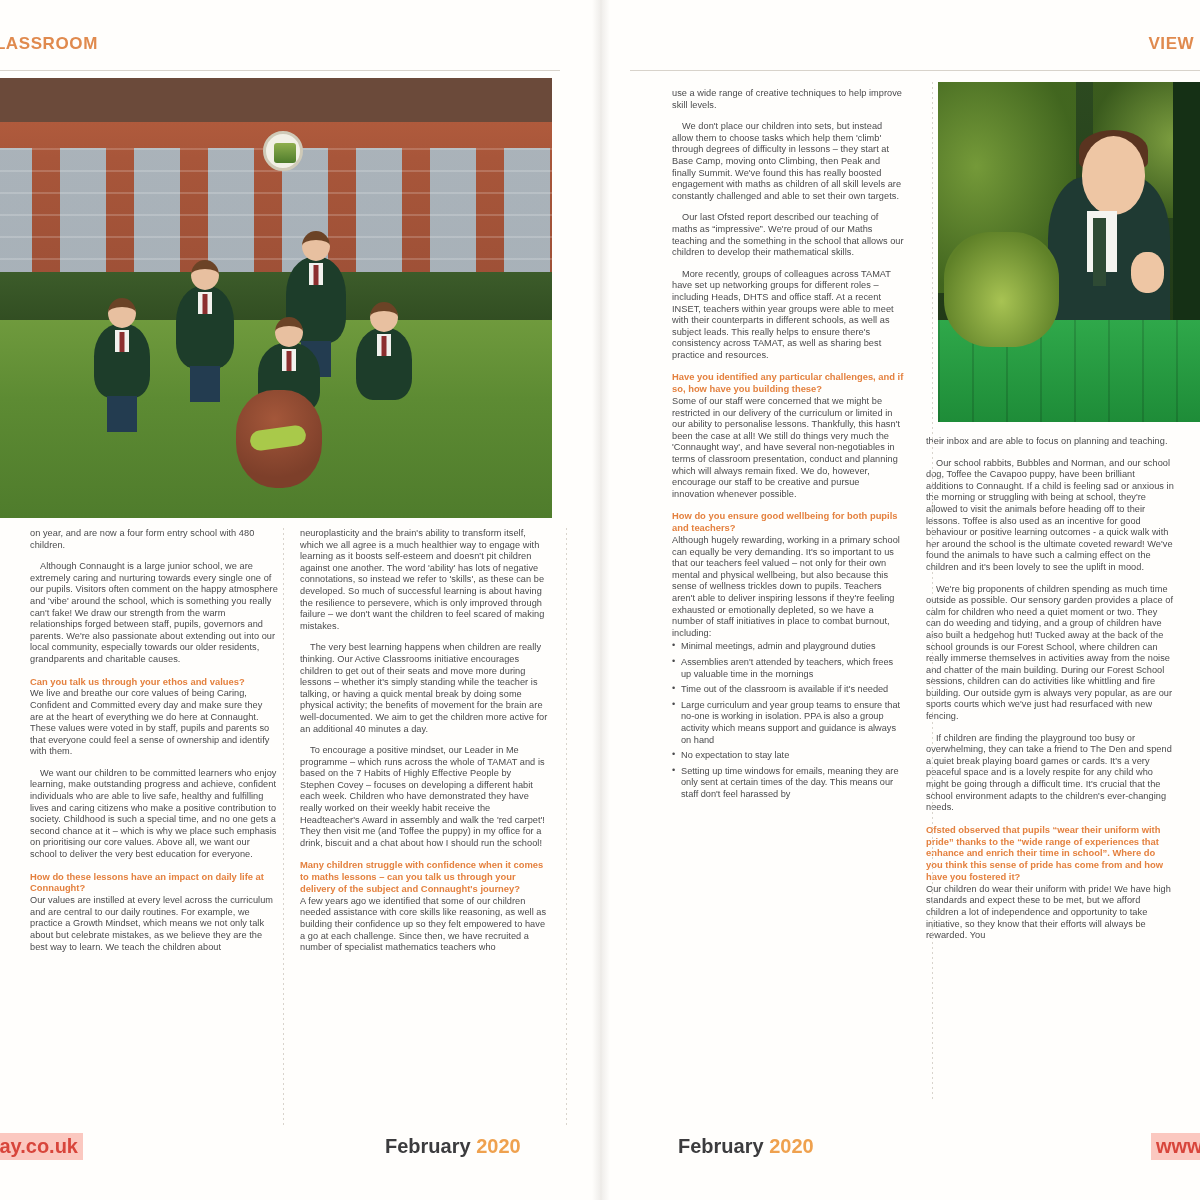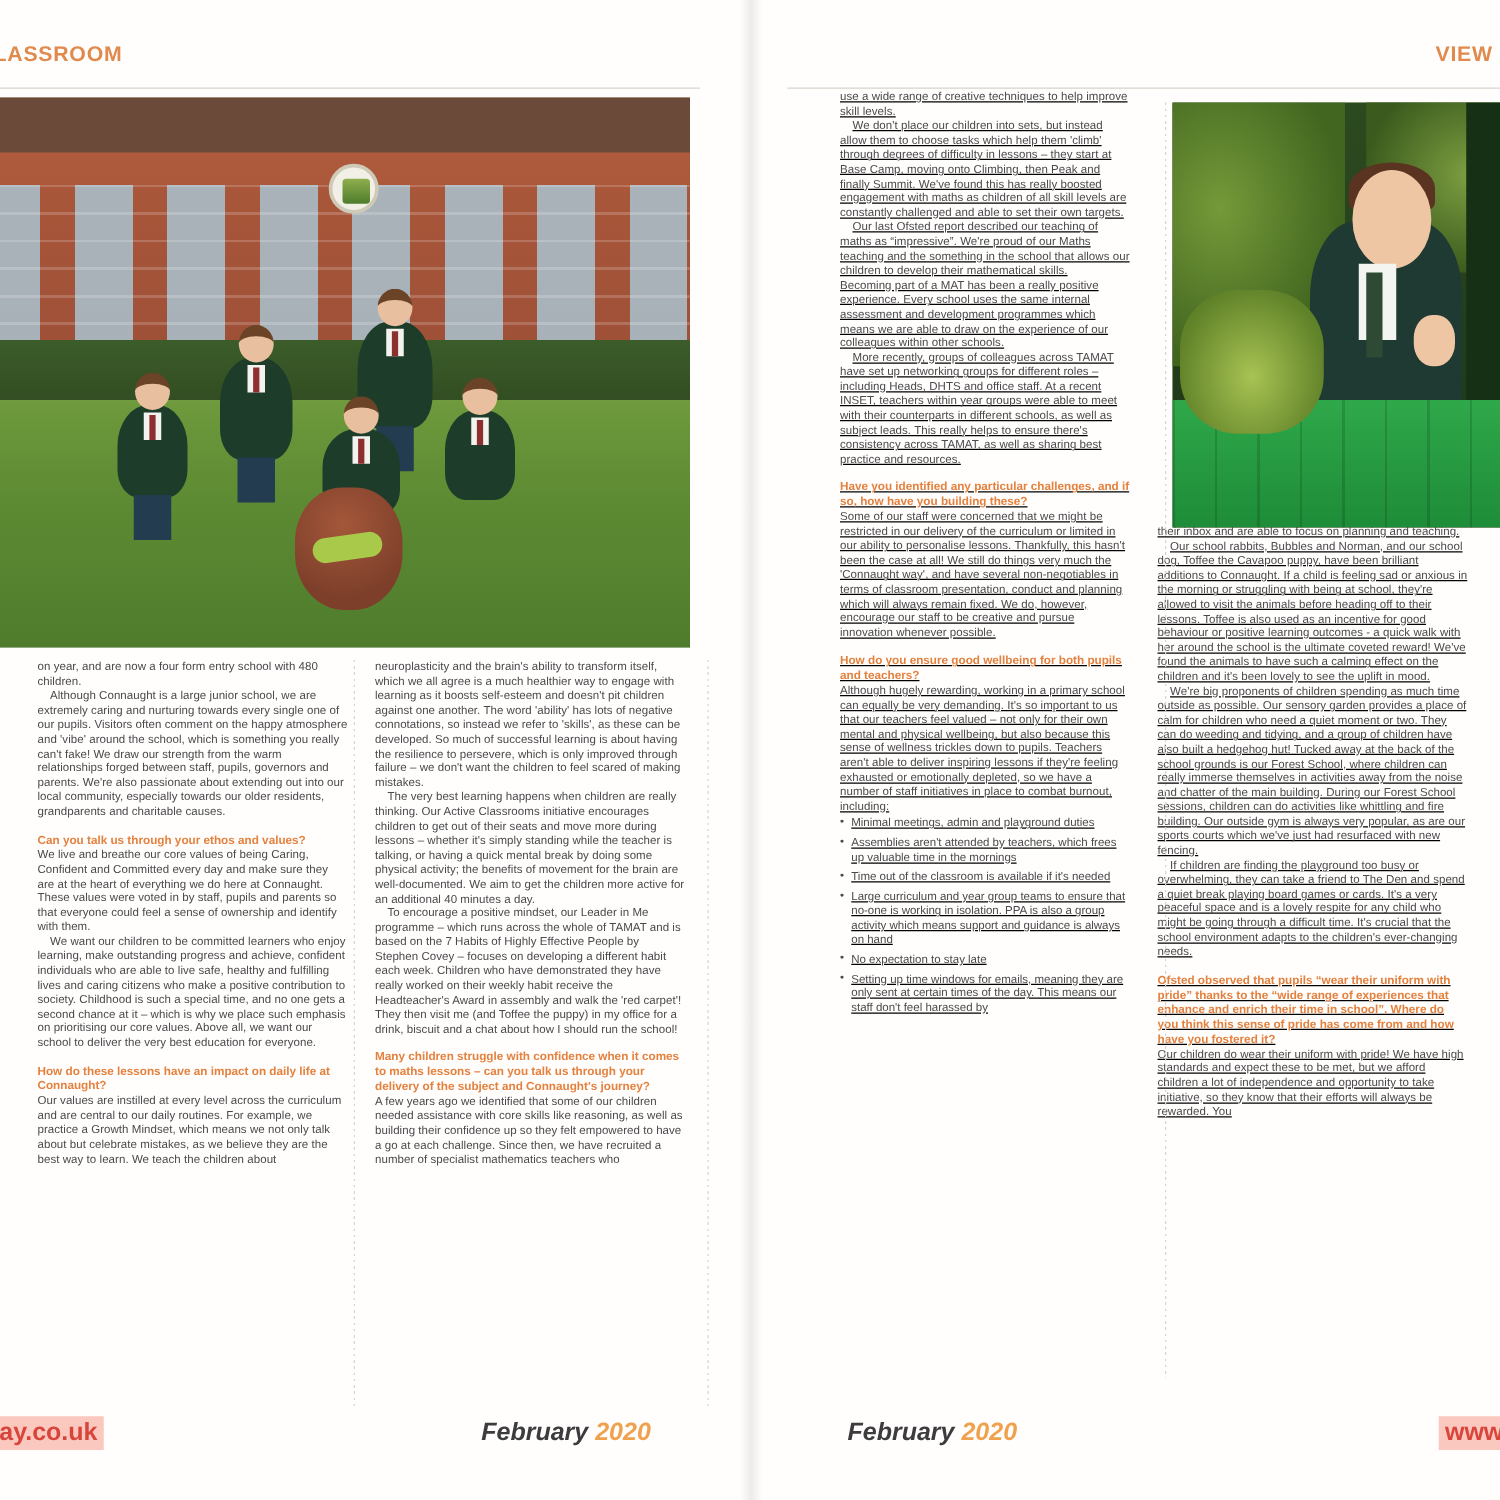--- a/index.html
+++ b/index.html
@@ -183,36 +183,36 @@
   .pr-hand  { position:absolute; left:70%; top:50%; width:12%; height:12%;
               background:#eec6a4; border-radius:45%; }
 
   
   .cols {
     position: absolute;
     display: flex;
     gap: 22px;
   }
   .cols-left  { left: 30px; top: 528px; width: 548px; }
-  .cols-right { left: 672px; top: 72px; width: 516px; text-decoration: underline; }
+  .cols-right { left: 672px; top: 88px; width: 516px; }
   .col { width: 248px; }
 
   .col-r1 { width: 232px; }
   .col-r2 { width: 248px; }
 
   p.body {
     font-size: 9.2px;
     line-height: 11.6px;
     color: #4a4a4c;
     text-align: left;
     letter-spacing: 0.05px;
     margin-bottom: 0;
   }
   p.body.indent { text-indent: 10px; }
-  p.body + p.body { margin-top: 0; }
+  p.body + p.body { margin-top: 10px; }
 
   h3.qn {
     font-size: 9.4px;
     line-height: 11.8px;
     font-weight: 700;
     color: #e4813f;
     margin: 10px 0 1px 0;
   }
 
   ul.bullets { list-style: none; margin: 2px 0 0 0; padding: 0; }
@@ -240,21 +240,21 @@
 
   
   .footer { position: absolute; bottom: 42px; font-size: 20px; font-weight: 700; }
   .foot-url {
     background: #fbc8c0;
     color: #d8453b;
     padding: 2px 5px 3px 5px;
     white-space: nowrap;
   }
   .foot-url .tld { color: #d8453b; }
-  .foot-date { color: #3c3c3e; white-space: nowrap; font-style: italic; }
+  .foot-date { color: #3c3c3e; white-space: nowrap; }
   .foot-date .yr { color: #efa14e; }
 
   .footer-left-url   { left: -30px; }
   .footer-left-date  { left: 385px; }
   .footer-right-date { left: 78px; }
   .footer-right-url  { right: -48px; }
 </style>
 </head>
 <body>
 
@@ -346,21 +346,20 @@
     <div class="runhead runhead-right">VIEW FROM</div>
     <div class="rule rule-right"></div>
 
     <div class="cols cols-right" style="left:72px;">
 
       <div class="col col-r1">
         <p class="body">use a wide range of creative techniques to help improve skill levels.</p>
         <p class="body indent">We don't place our children into sets, but instead allow them to choose tasks which help them 'climb' through degrees of difficulty in lessons – they start at Base Camp, moving onto Climbing, then Peak and finally Summit. We've found this has really boosted engagement with maths as children of all skill levels are constantly challenged and able to set their own targets.</p>
         <p class="body indent">Our last Ofsted report described our teaching of maths as “impressive”. We're proud of our Maths teaching and the something in the school that allows our children to develop their mathematical skills.</p>
 
-        <p class="body">Becoming part of a MAT has been a really positive experience. Every school uses the same internal assessment and development programmes which means we are able to draw on the experience of our colleagues within other schools.</p>
         <p class="body indent">More recently, groups of colleagues across TAMAT have set up networking groups for different roles – including Heads, DHTS and office staff. At a recent INSET, teachers within year groups were able to meet with their counterparts in different schools, as well as subject leads. This really helps to ensure there's consistency across TAMAT, as well as sharing best practice and resources.</p>
 
         <h3 class="qn">Have you identified any particular challenges, and if so, how have you building these?</h3>
         <p class="body">Some of our staff were concerned that we might be restricted in our delivery of the curriculum or limited in our ability to personalise lessons. Thankfully, this hasn't been the case at all! We still do things very much the 'Connaught way', and have several non-negotiables in terms of classroom presentation, conduct and planning which will always remain fixed. We do, however, encourage our staff to be creative and pursue innovation whenever possible.</p>
 
         <h3 class="qn">How do you ensure good wellbeing for both pupils and teachers?</h3>
         <p class="body">Although hugely rewarding, working in a primary school can equally be very demanding. It's so important to us that our teachers feel valued – not only for their own mental and physical wellbeing, but also because this sense of wellness trickles down to pupils. Teachers aren't able to deliver inspiring lessons if they're feeling exhausted or emotionally depleted, so we have a number of staff initiatives in place to combat burnout, including:</p>
 
         <ul class="bullets">
           <li>Minimal meetings, admin and playground duties</li>

